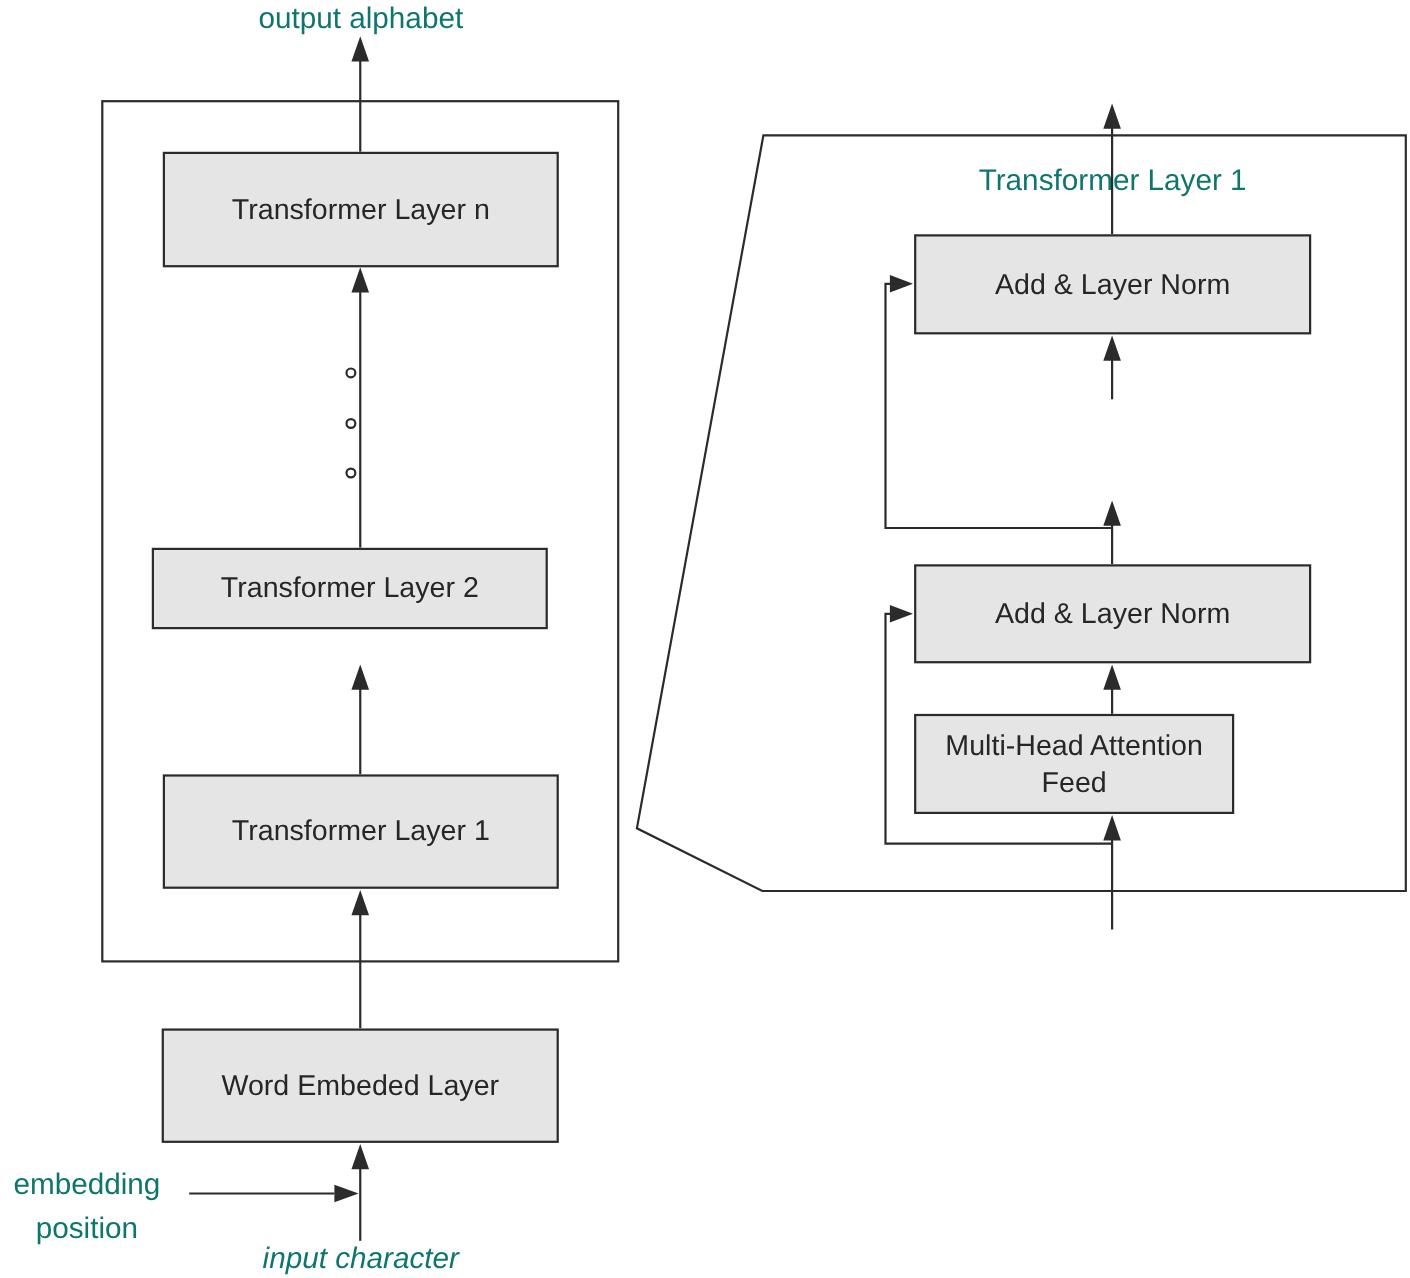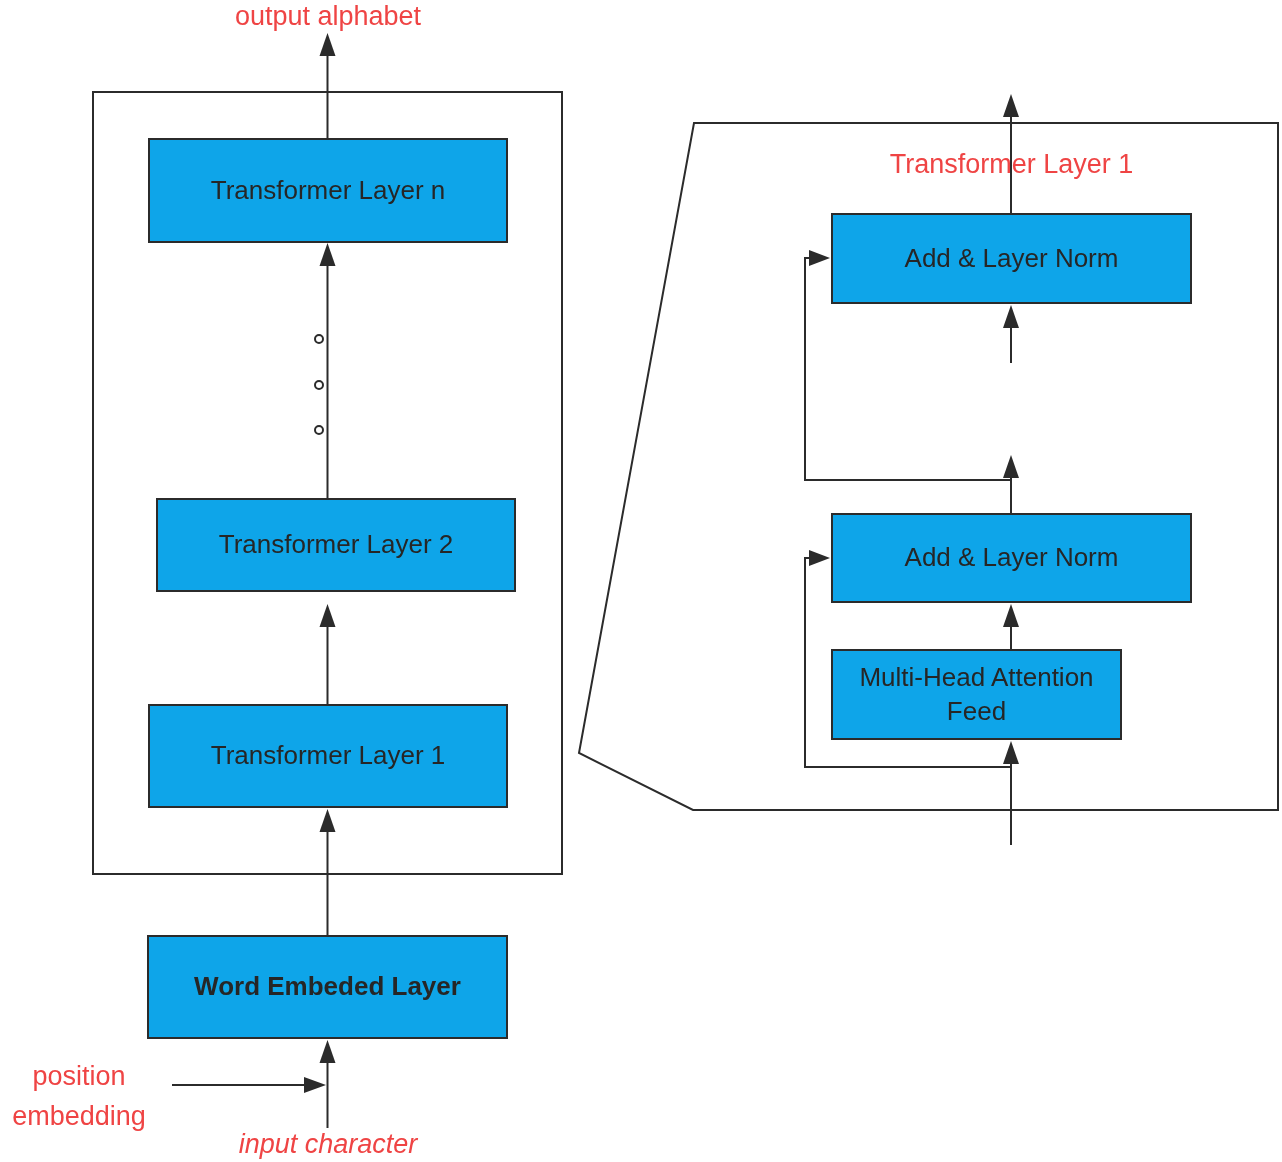--- a/index.html
+++ b/index.html
@@ -18,44 +18,44 @@
   }
   #wires {
     position: absolute;
     left: 0; top: 0;
     width: 1282px;
     height: 1162px;
   }
   .node {
     position: absolute;
     border: 2px solid #2b2b2b;
-    background: #0ea5e9;
+    background: #e5e5e5;
     display: flex;
     flex-direction: column;
     align-items: center;
     justify-content: center;
     text-align: center;
     font-size: 26px;
     line-height: 1.3;
     color: #262626;
     box-sizing: border-box;
   }
   .label {
     position: absolute;
     text-align: center;
     font-size: 27px;
     line-height: 1.25;
-    color: #ef4444;
+    color: #0f766e;
     white-space: nowrap;
   }
   
   .box-layer-n  { left: 148px; top: 138px;  width: 360px; height: 105px; }
-  .box-layer-2  { left: 156px; top: 498px;  width: 360px; height: 94px; }
+  .box-layer-2  { left: 138px; top: 498px;  width: 360px; height: 74px; }
   .box-layer-1  { left: 148px; top: 704px;  width: 360px; height: 104px; }
-  .box-word     { left: 147px; top: 935px;  width: 361px; height: 104px; font-weight: bold; }
+  .box-word     { left: 147px; top: 935px;  width: 361px; height: 104px; }
   
   .box-addnorm-top    { left: 831px; top: 213px; width: 361px; height: 91px; }
   .box-feedforward    { left: 831px; top: 363px; width: 361px; height: 91px; }
   .box-addnorm-bottom { left: 831px; top: 513px; width: 361px; height: 90px; }
   .box-multihead      { left: 831px; top: 649px; width: 291px; height: 91px; }
   
   .lbl-output  { left: 168px; top: 0px;    width: 320px; }
   .lbl-title-r { left: 831px; top: 148px;  width: 361px; }
   .lbl-embed   { left: 0px;   top: 1056px; width: 158px; line-height: 40px; }
   .lbl-input   { left: 168px; top: 1128px; width: 320px; font-style: italic; }
@@ -138,18 +138,18 @@
     <span>Add &amp; Layer Norm</span>
   </div>
   <div class="node box-multihead">
     <span>Multi-Head Attention</span>
     <span>Feed</span>
   </div>
 
   <div class="label lbl-output">output alphabet</div>
   <div class="label lbl-title-r">Transformer Layer 1</div>
   <div class="label lbl-embed">
+    <div>embedding</div>
     <div>position</div>
-    <div>embedding</div>
   </div>
   <div class="label lbl-input">input character</div>
 
 </div>
 
 </body></html>

